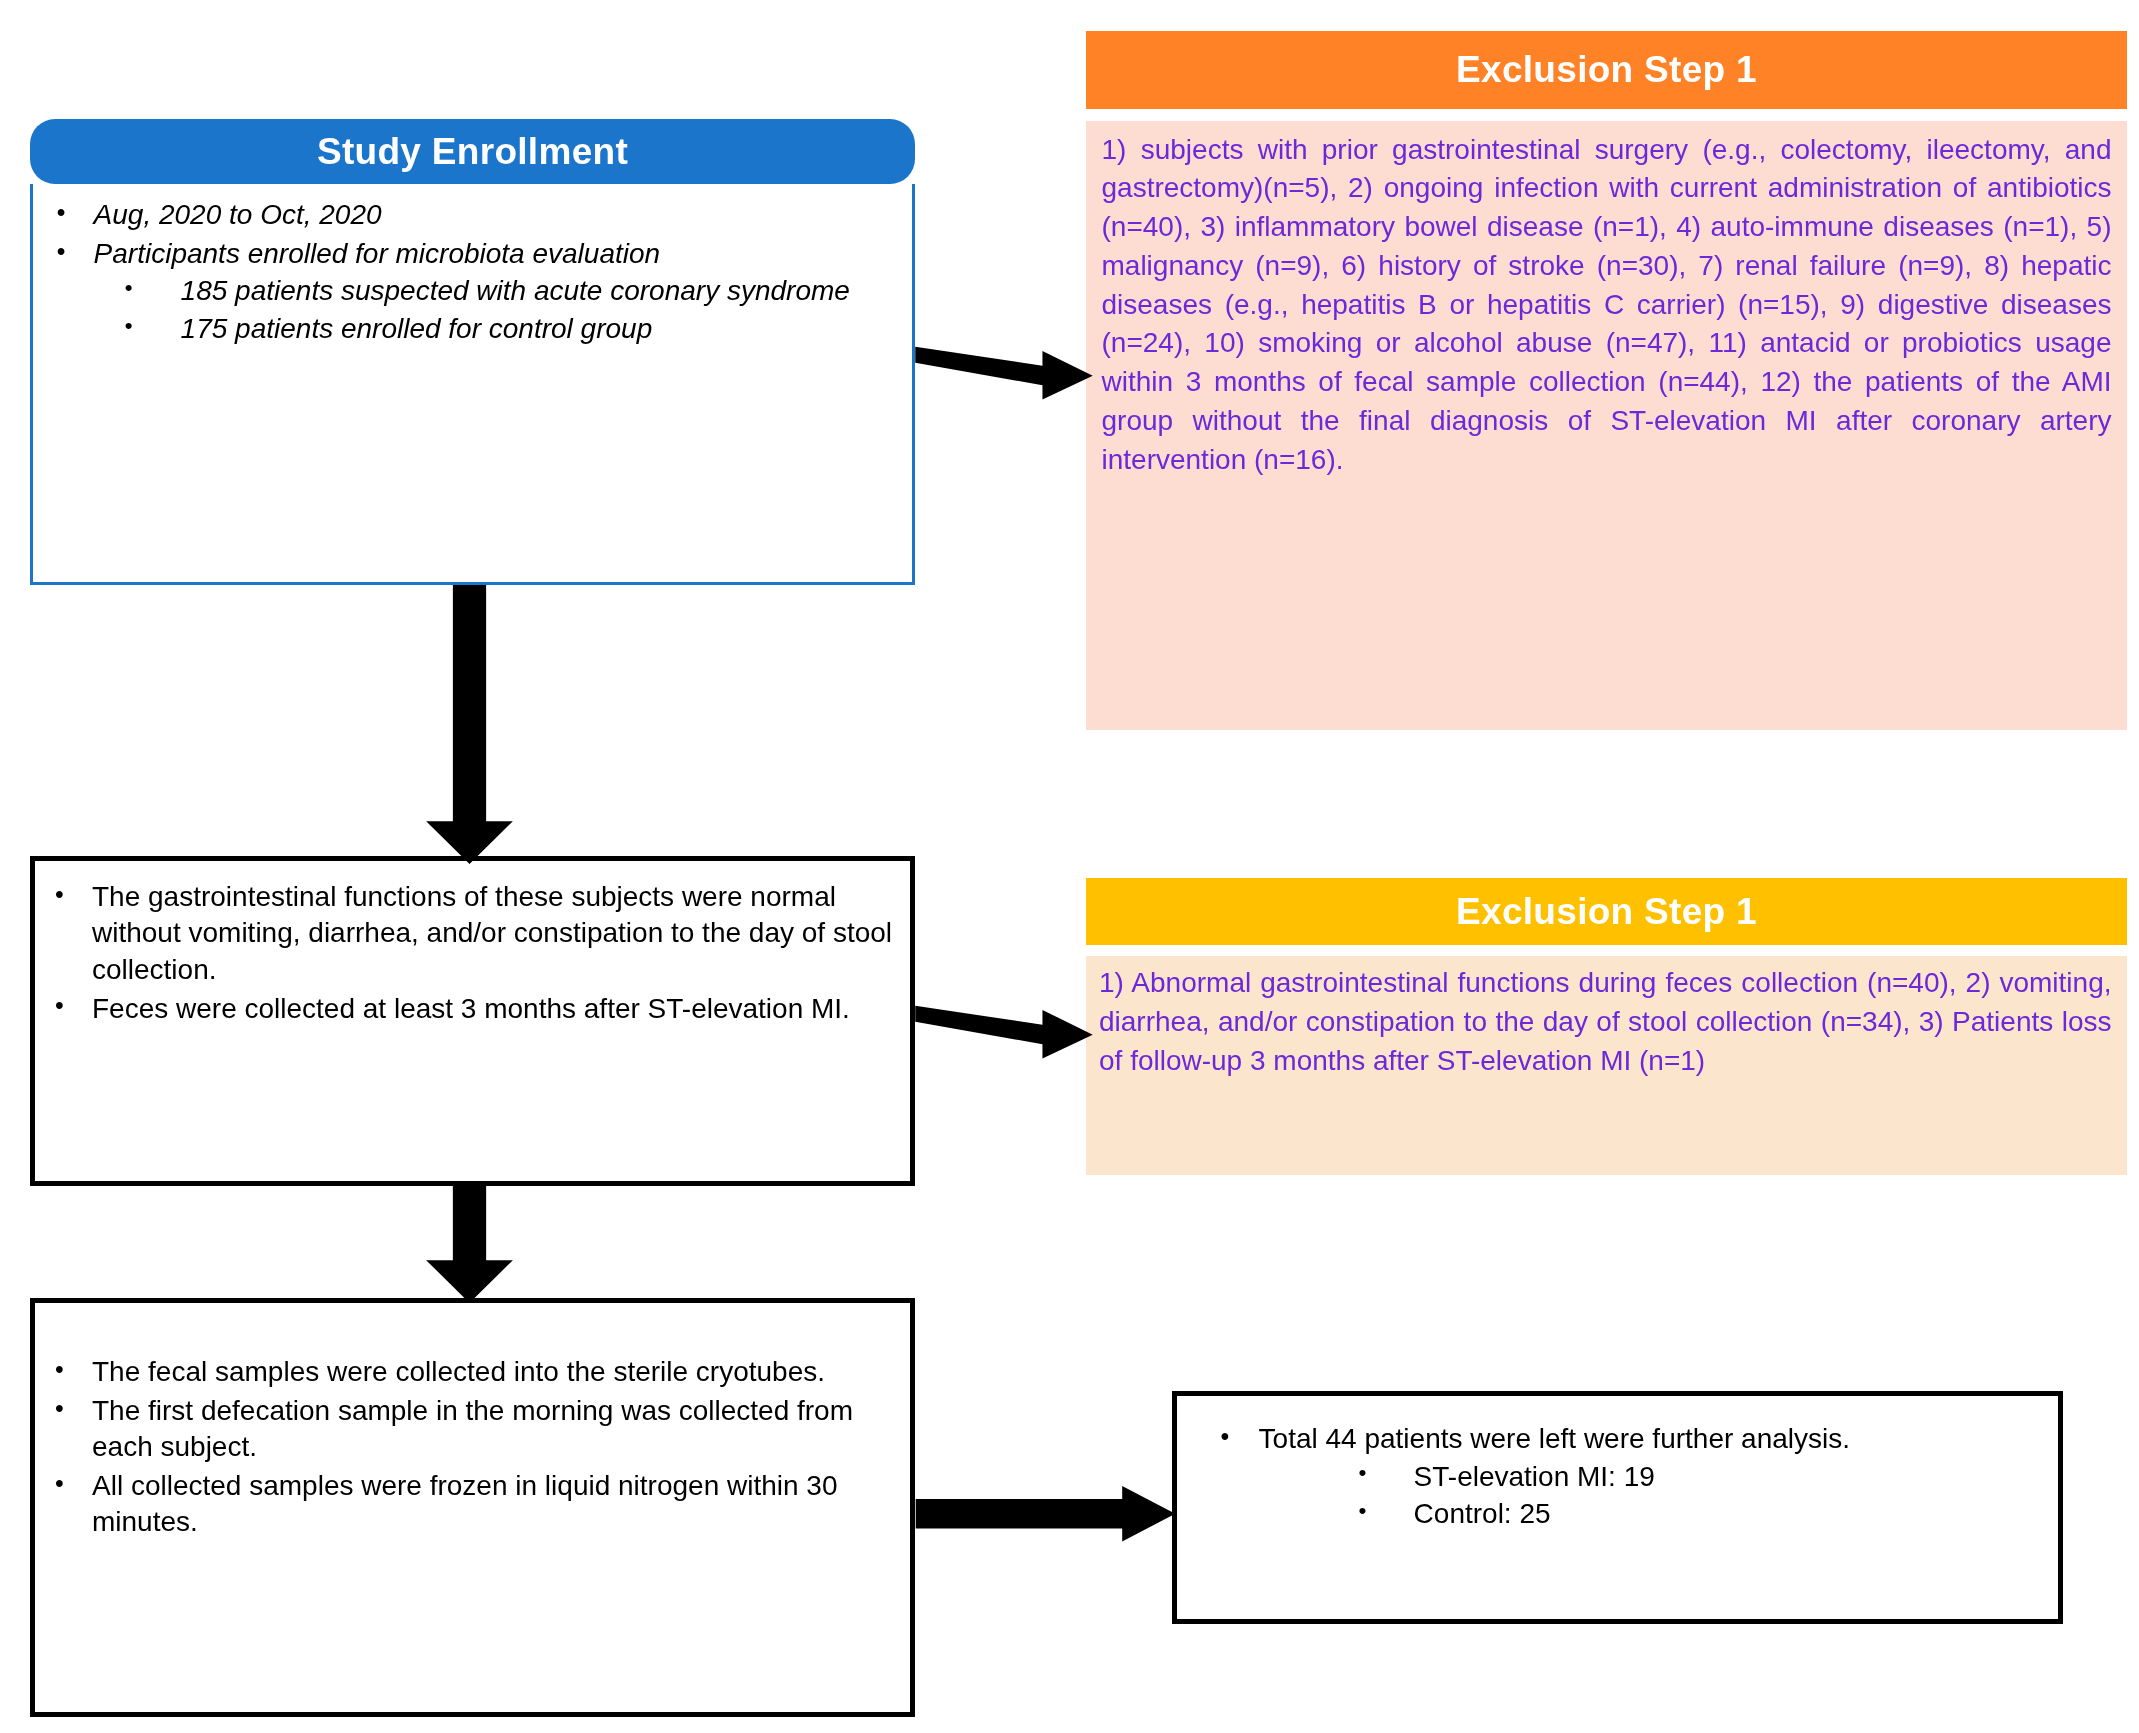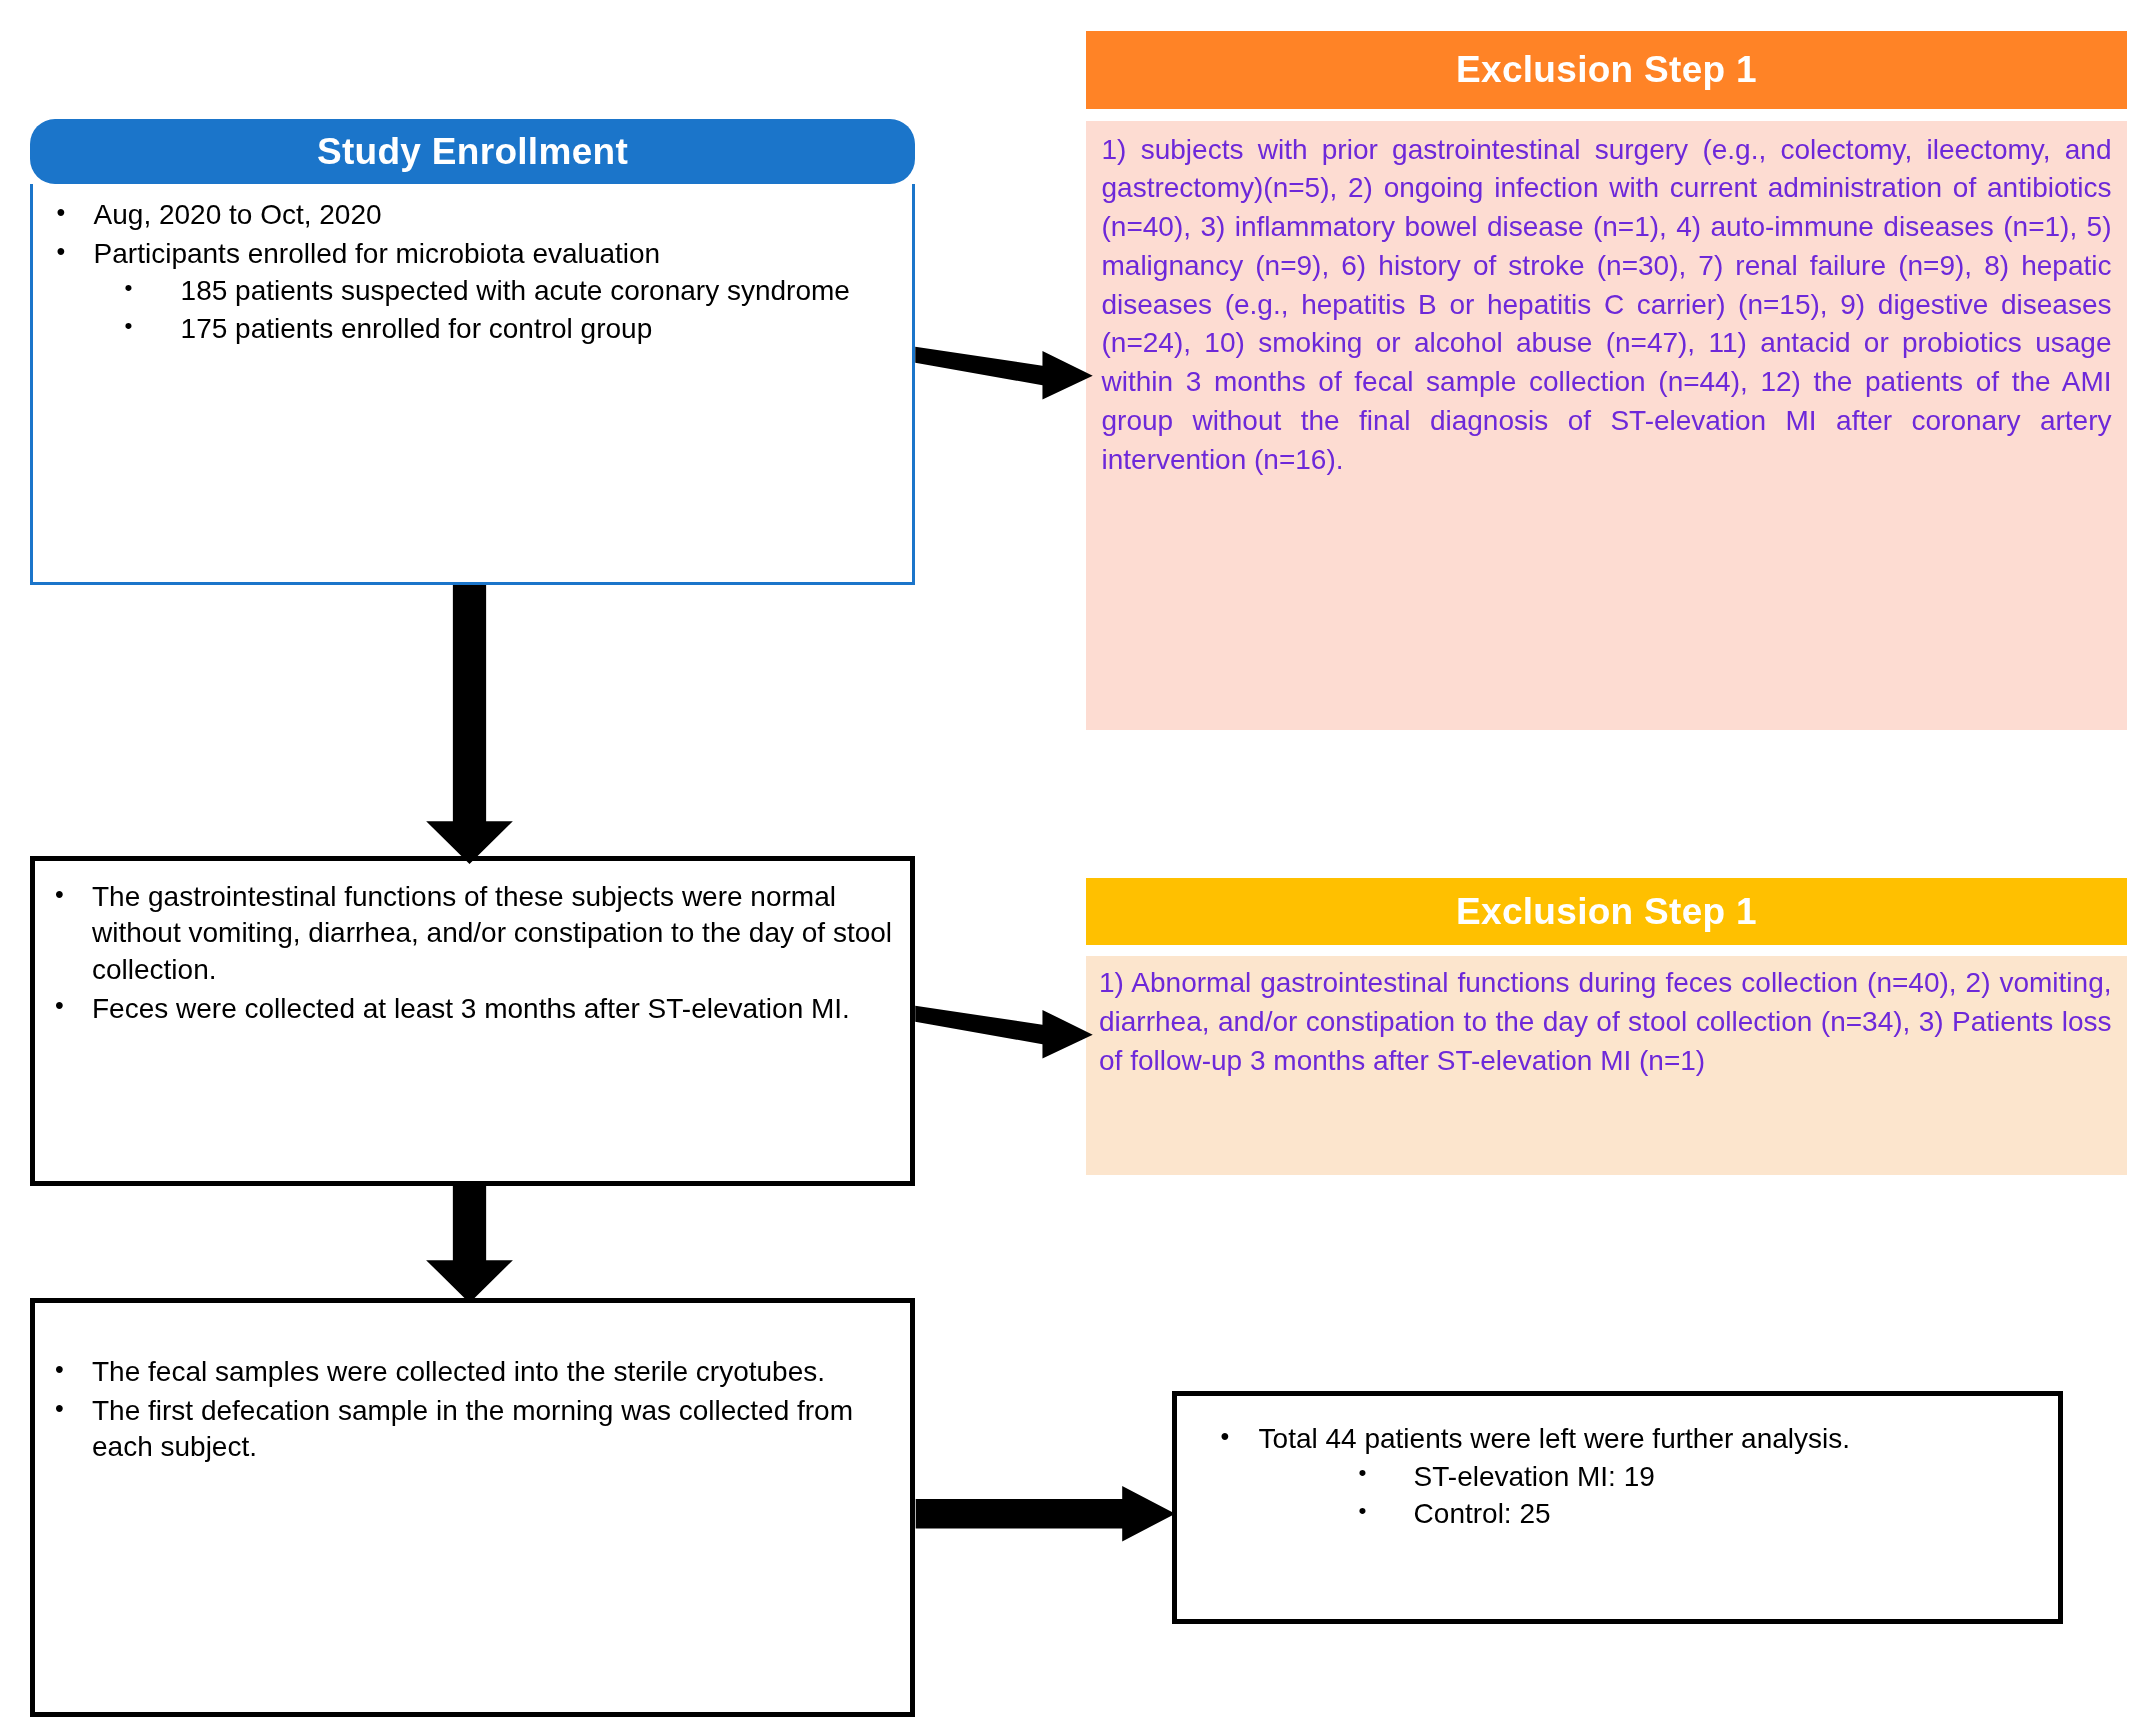--- a/index.html
+++ b/index.html
@@ -39,20 +39,21 @@
   #enroll-header {
     left: 30px; top: 119px; width: 885px; height: 65px;
     background: #1b75ca;
     font-size: 37px;
     border-radius: 25px;
   }
   #enroll-body {
     left: 30px; top: 184px; width: 885px; height: 401px;
     border: 3px solid #1b75ca;
     border-top: none;
+    font-style: italic;
   }
 
   
   #ex1-header {
     left: 1086px; top: 31px; width: 1041px; height: 78px;
     background: #ff8326;
     font-size: 37px;
   }
   #ex1-body {
     left: 1086px; top: 121px; width: 1041px; height: 609px;
@@ -216,20 +217,23 @@
 
   <div class="box" id="bottom-box">
     <div class="pad">
       <ul class="blist">
         <li>
           <span>The fecal samples were collected into the sterile cryotubes.</span>
         </li>
         <li>
           <span>The first defecation sample in the morning was collected from each subject.</span>
         </li>
+        <li>
+          <span>All collected samples were frozen in liquid nitrogen within 30 minutes.</span>
+        </li>
       </ul>
     </div>
   </div>
 
   <div class="box" id="result-box">
     <div class="pad">
       <ul class="blist">
         <li>
           <span>Total  44 patients were left were further analysis.</span>
           <ul class="sub">

